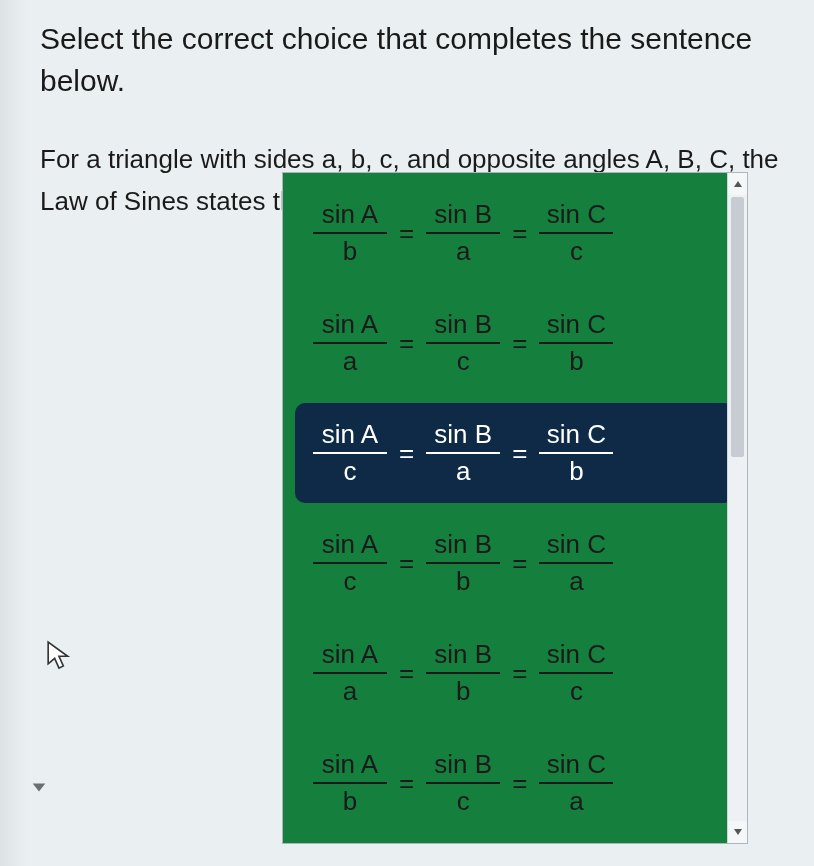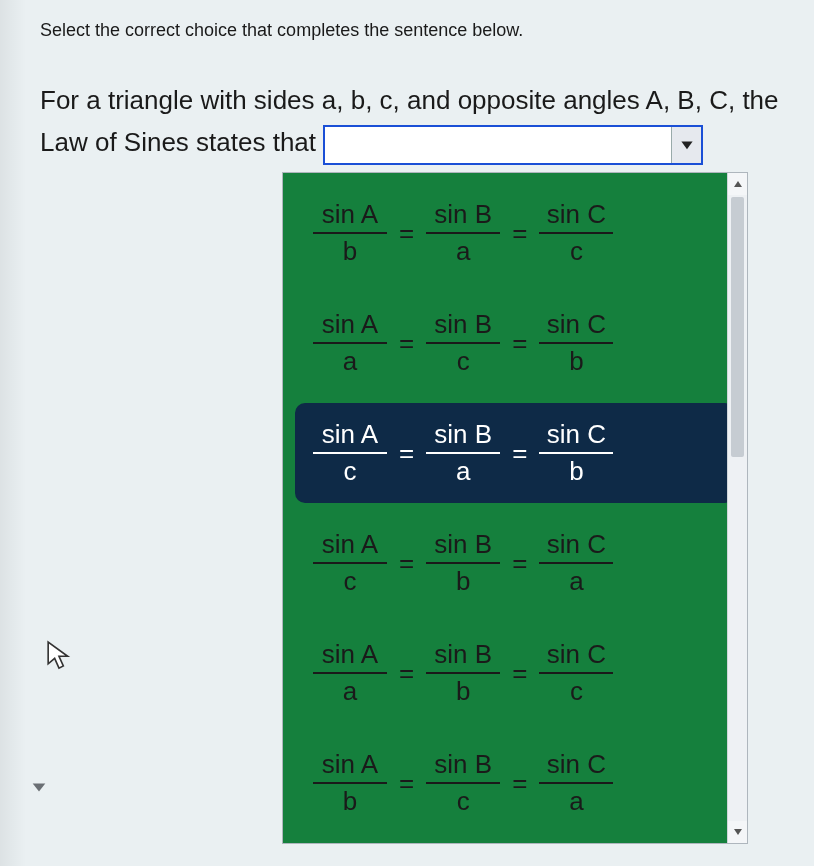--- a/index.html
+++ b/index.html
@@ -9,21 +9,21 @@
       width: 814px;
       height: 866px;
       overflow: hidden;
       color: #1a1a1a;
       position: relative;
     }
     .question-area {
       padding: 18px 14px 0 40px;
     }
     .instruction {
-      font-size: 18px;
+      font-size: 30px;
       line-height: 1.4;
     }
     .sentence {
       font-size: 26px;
       line-height: 1.6;
       margin-top: 37px;
     }
     .select-wrap {
       display: inline-block;
       vertical-align: middle;

